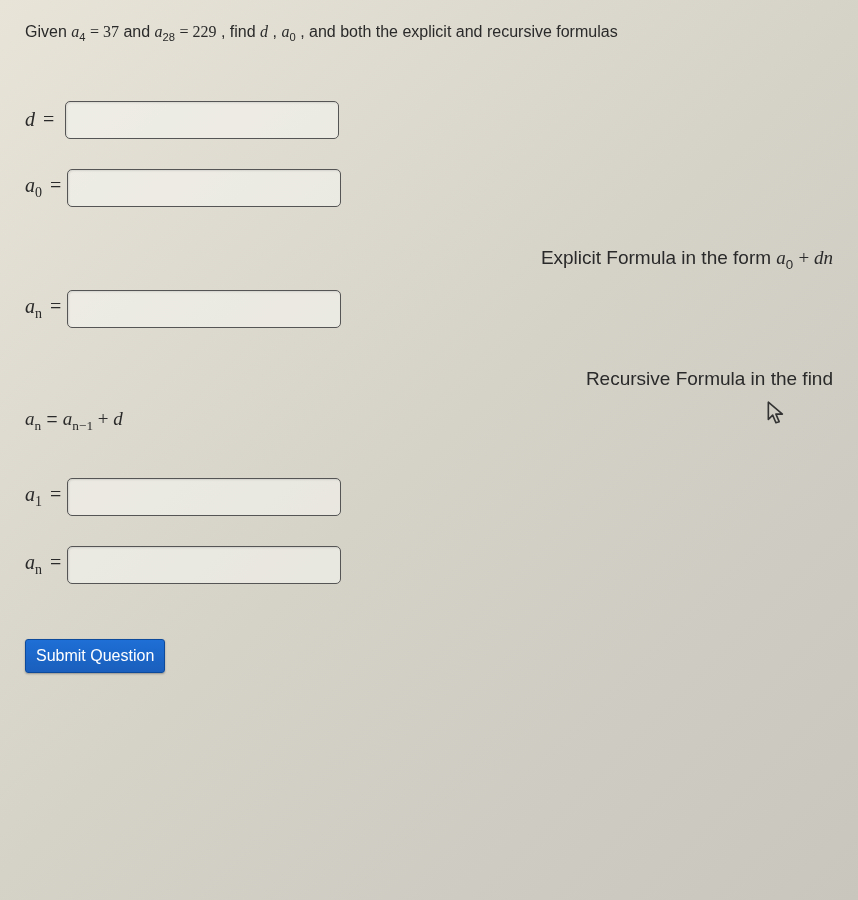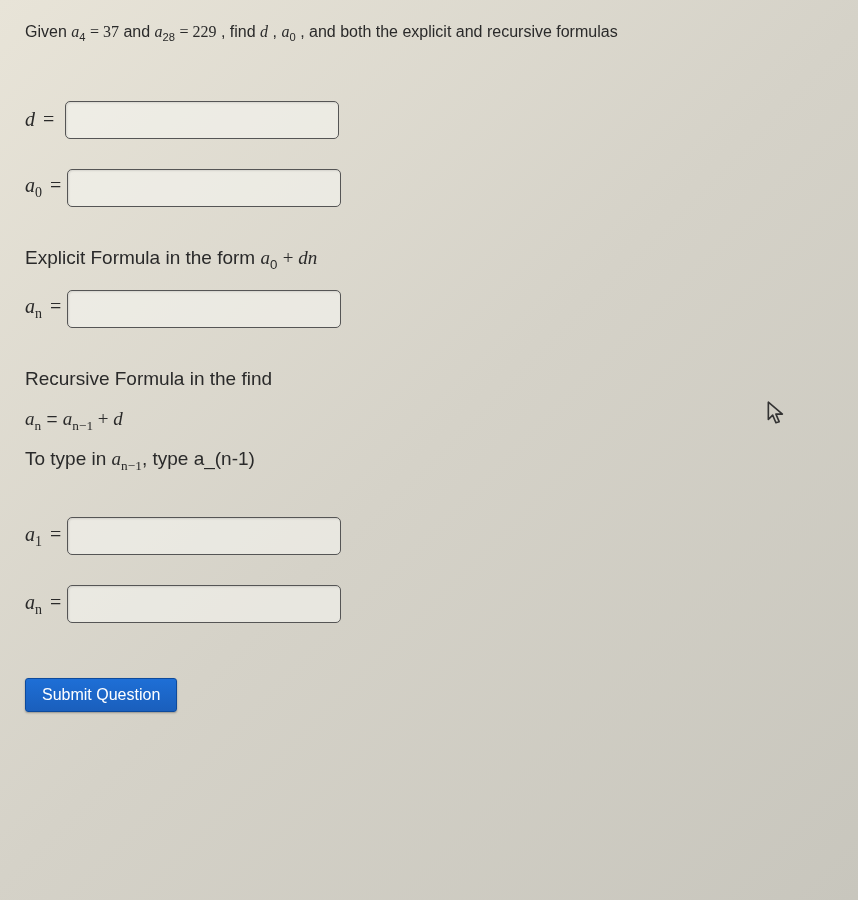--- a/index.html
+++ b/index.html
@@ -51,32 +51,33 @@
     border-radius: 5px;
     background: rgba(245,245,240,0.6);
     font-size: 16px;
     padding: 2px 6px;
     box-shadow: inset 1px 1px 2px rgba(0,0,0,0.1);
   }
   .section-label {
     margin-top: 40px;
     margin-bottom: 18px;
     font-size: 19px;
+    text-align: right;
   }
   .hint-lines p {
     margin: 14px 0;
     font-family: Arial, Helvetica, sans-serif;
   }
   .submit-btn {
     display: inline-block;
     margin-top: 25px;
     background: linear-gradient(#1e6fd6, #1a5fbc);
     color: #fff;
     border: 1px solid #0d4a9c;
-    padding: 7px 16px;
+    padding: 7px 10px;
     font-size: 16px;
     border-radius: 3px;
     cursor: pointer;
     box-shadow: 0 1px 2px rgba(0,0,0,0.3);
   }
   .cursor-icon {
     position: absolute;
     right: 70px;
     top: 400px;
     width: 22px;
@@ -132,23 +133,20 @@
   </span>
   <input class="answer" type="text" style="">
 </div>
 
 <div class="section-label">Recursive Formula in the find</div>
 
 <div class="hint-lines">
   <p>
     <span class="math-var">a</span><span class="sub math-var">n</span><span> = </span><span class="math-var">a</span><span class="sub math-var">n−1</span><span class="serif"> + </span><span class="math-var">d</span>
   </p>
-  <p>
-    <span>To type in </span><span class="math-var">a</span><span class="sub math-var">n−1</span><span>, type a_(n-1)</span>
-  </p>
 </div>
 
 <div style="height:30px"></div>
 
 <div class="input-row">
   <span class="label">
     <span class="math-var">a</span><span class="sub">1</span><span class="eq"> =</span>
   </span>
   <input class="answer" type="text" style="">
 </div>

